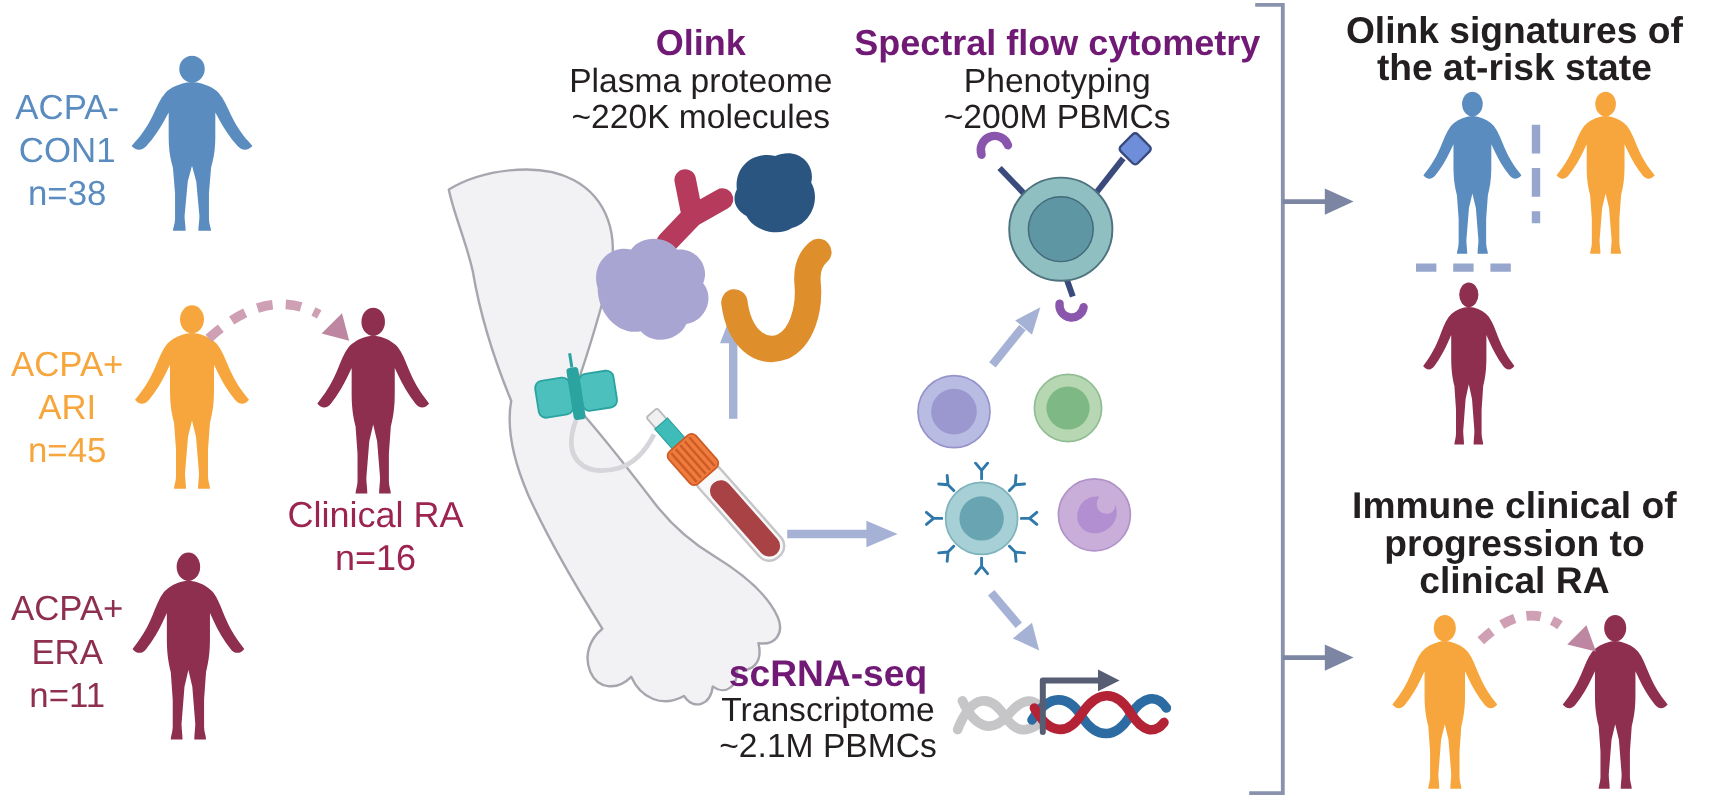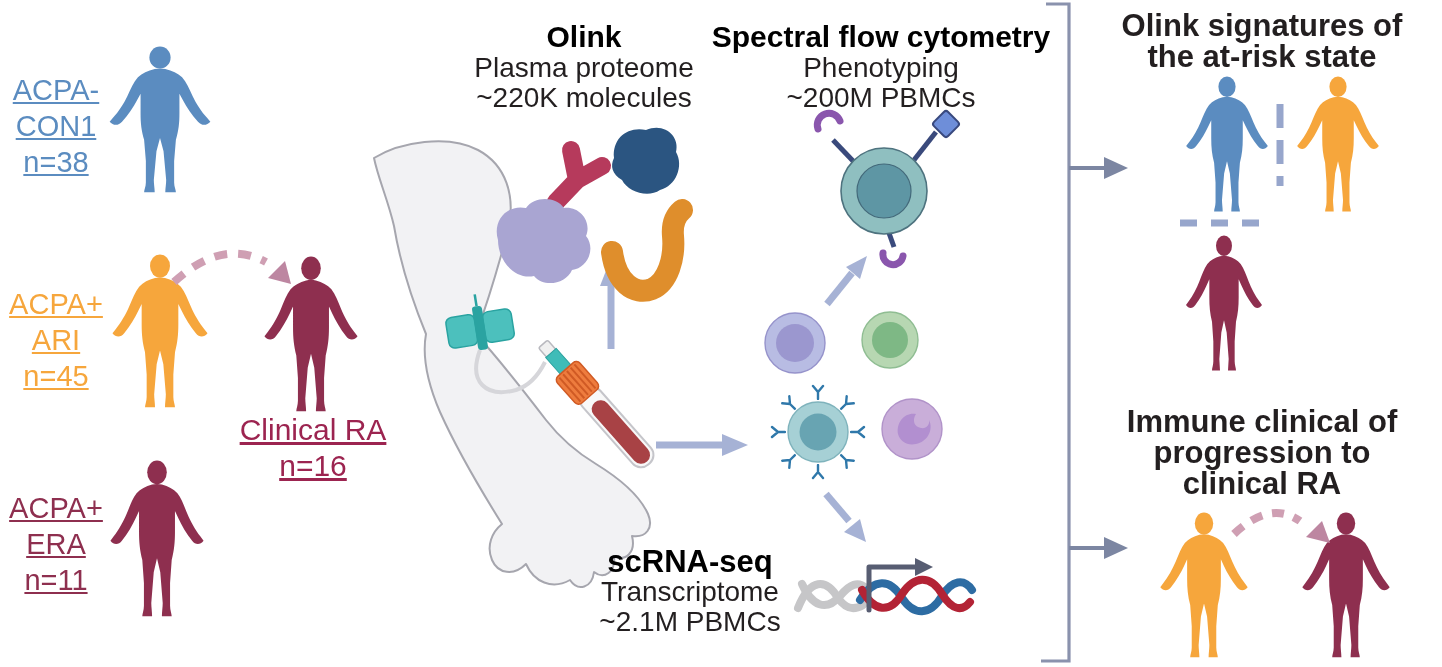--- a/index.html
+++ b/index.html
@@ -2,22 +2,22 @@
 <html><head>
 <meta charset="utf-8">
 <style>
   html,body{margin:0;padding:0;background:#ffffff;}
   .canvas{
     position:relative;width:1442px;height:667px;background:#ffffff;overflow:hidden;
     font-family:"Liberation Sans", sans-serif;color:#231f20;
   }
   .label{position:absolute;text-align:center;}
   .label span{display:block;}
-  .cohort-label{font-size:29px;line-height:36px;font-weight:400;text-decoration:underline;}
-  .assay-label .t{font-size:30px;line-height:33px;font-weight:700;color:#000000;}
+  .cohort-label{font-size:29px;line-height:36px;font-weight:400;}
+  .assay-label .t{font-size:30px;line-height:33px;font-weight:700;color:#701a75;}
   .assay-label .s{font-size:28px;line-height:30px;font-weight:400;color:#231f20;}
   .outcome-title{font-size:31px;line-height:31px;font-weight:700;color:#231f20;}
   svg{position:absolute;left:0;top:0;}
 </style>
 </head>
 <body>
 
 <div class="canvas">
 
   <svg width="1442" height="667" viewBox="0 0 1442 667">

